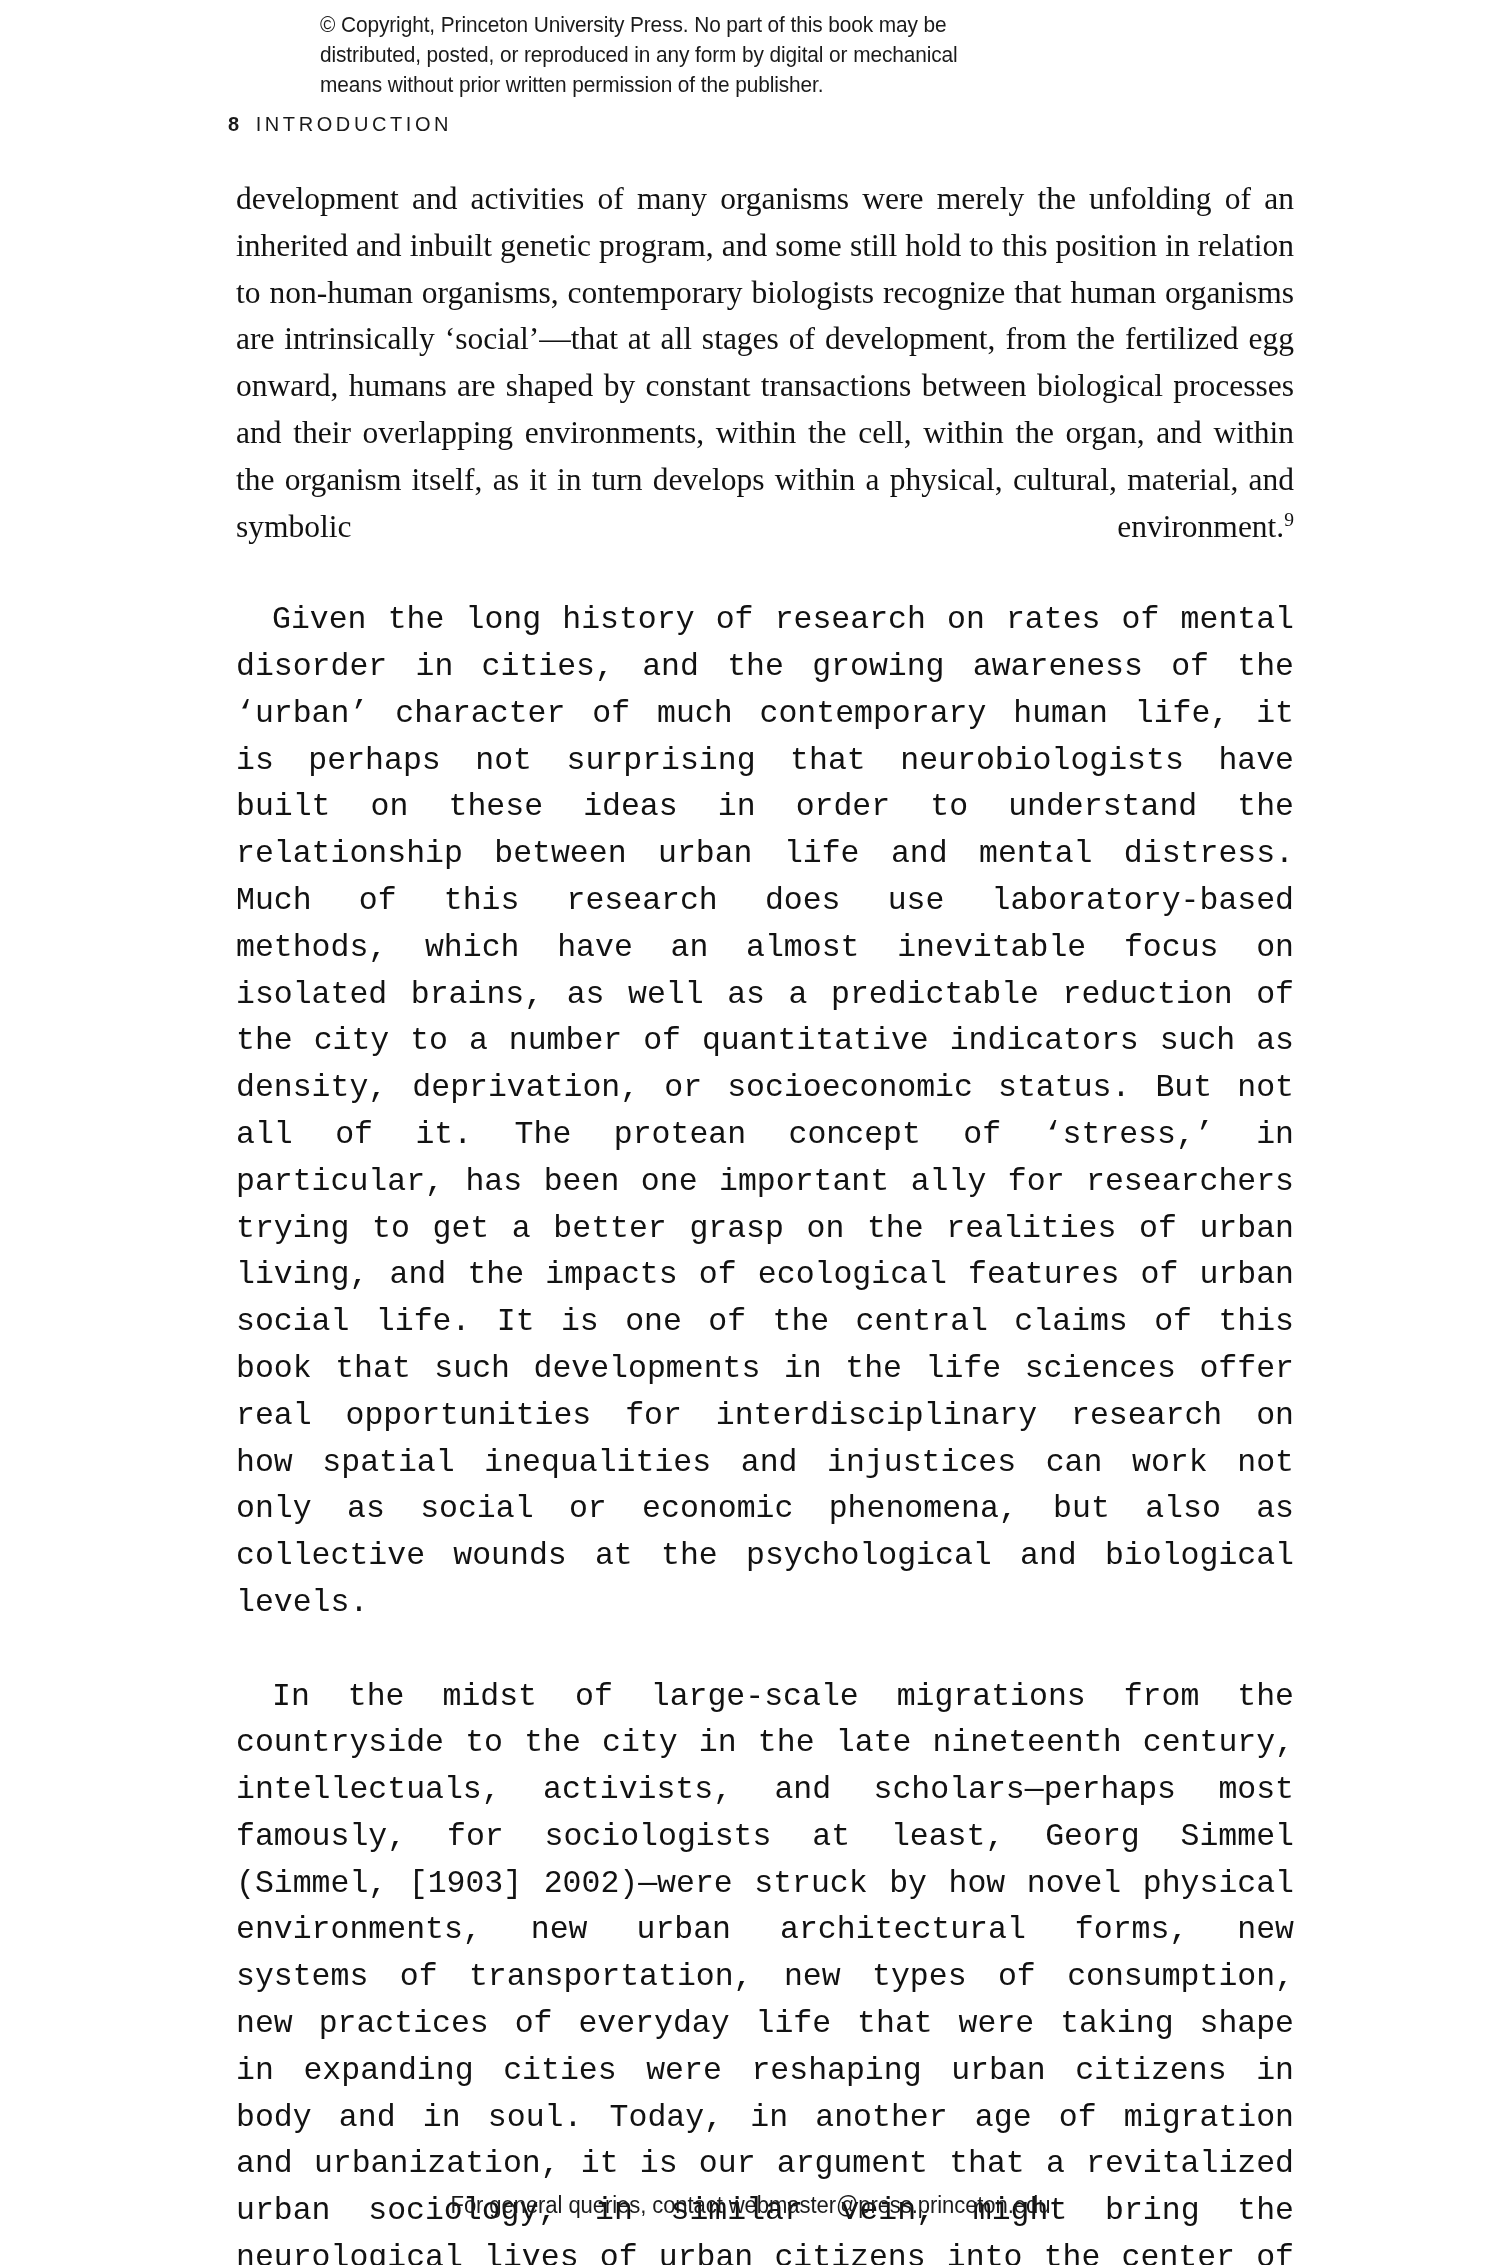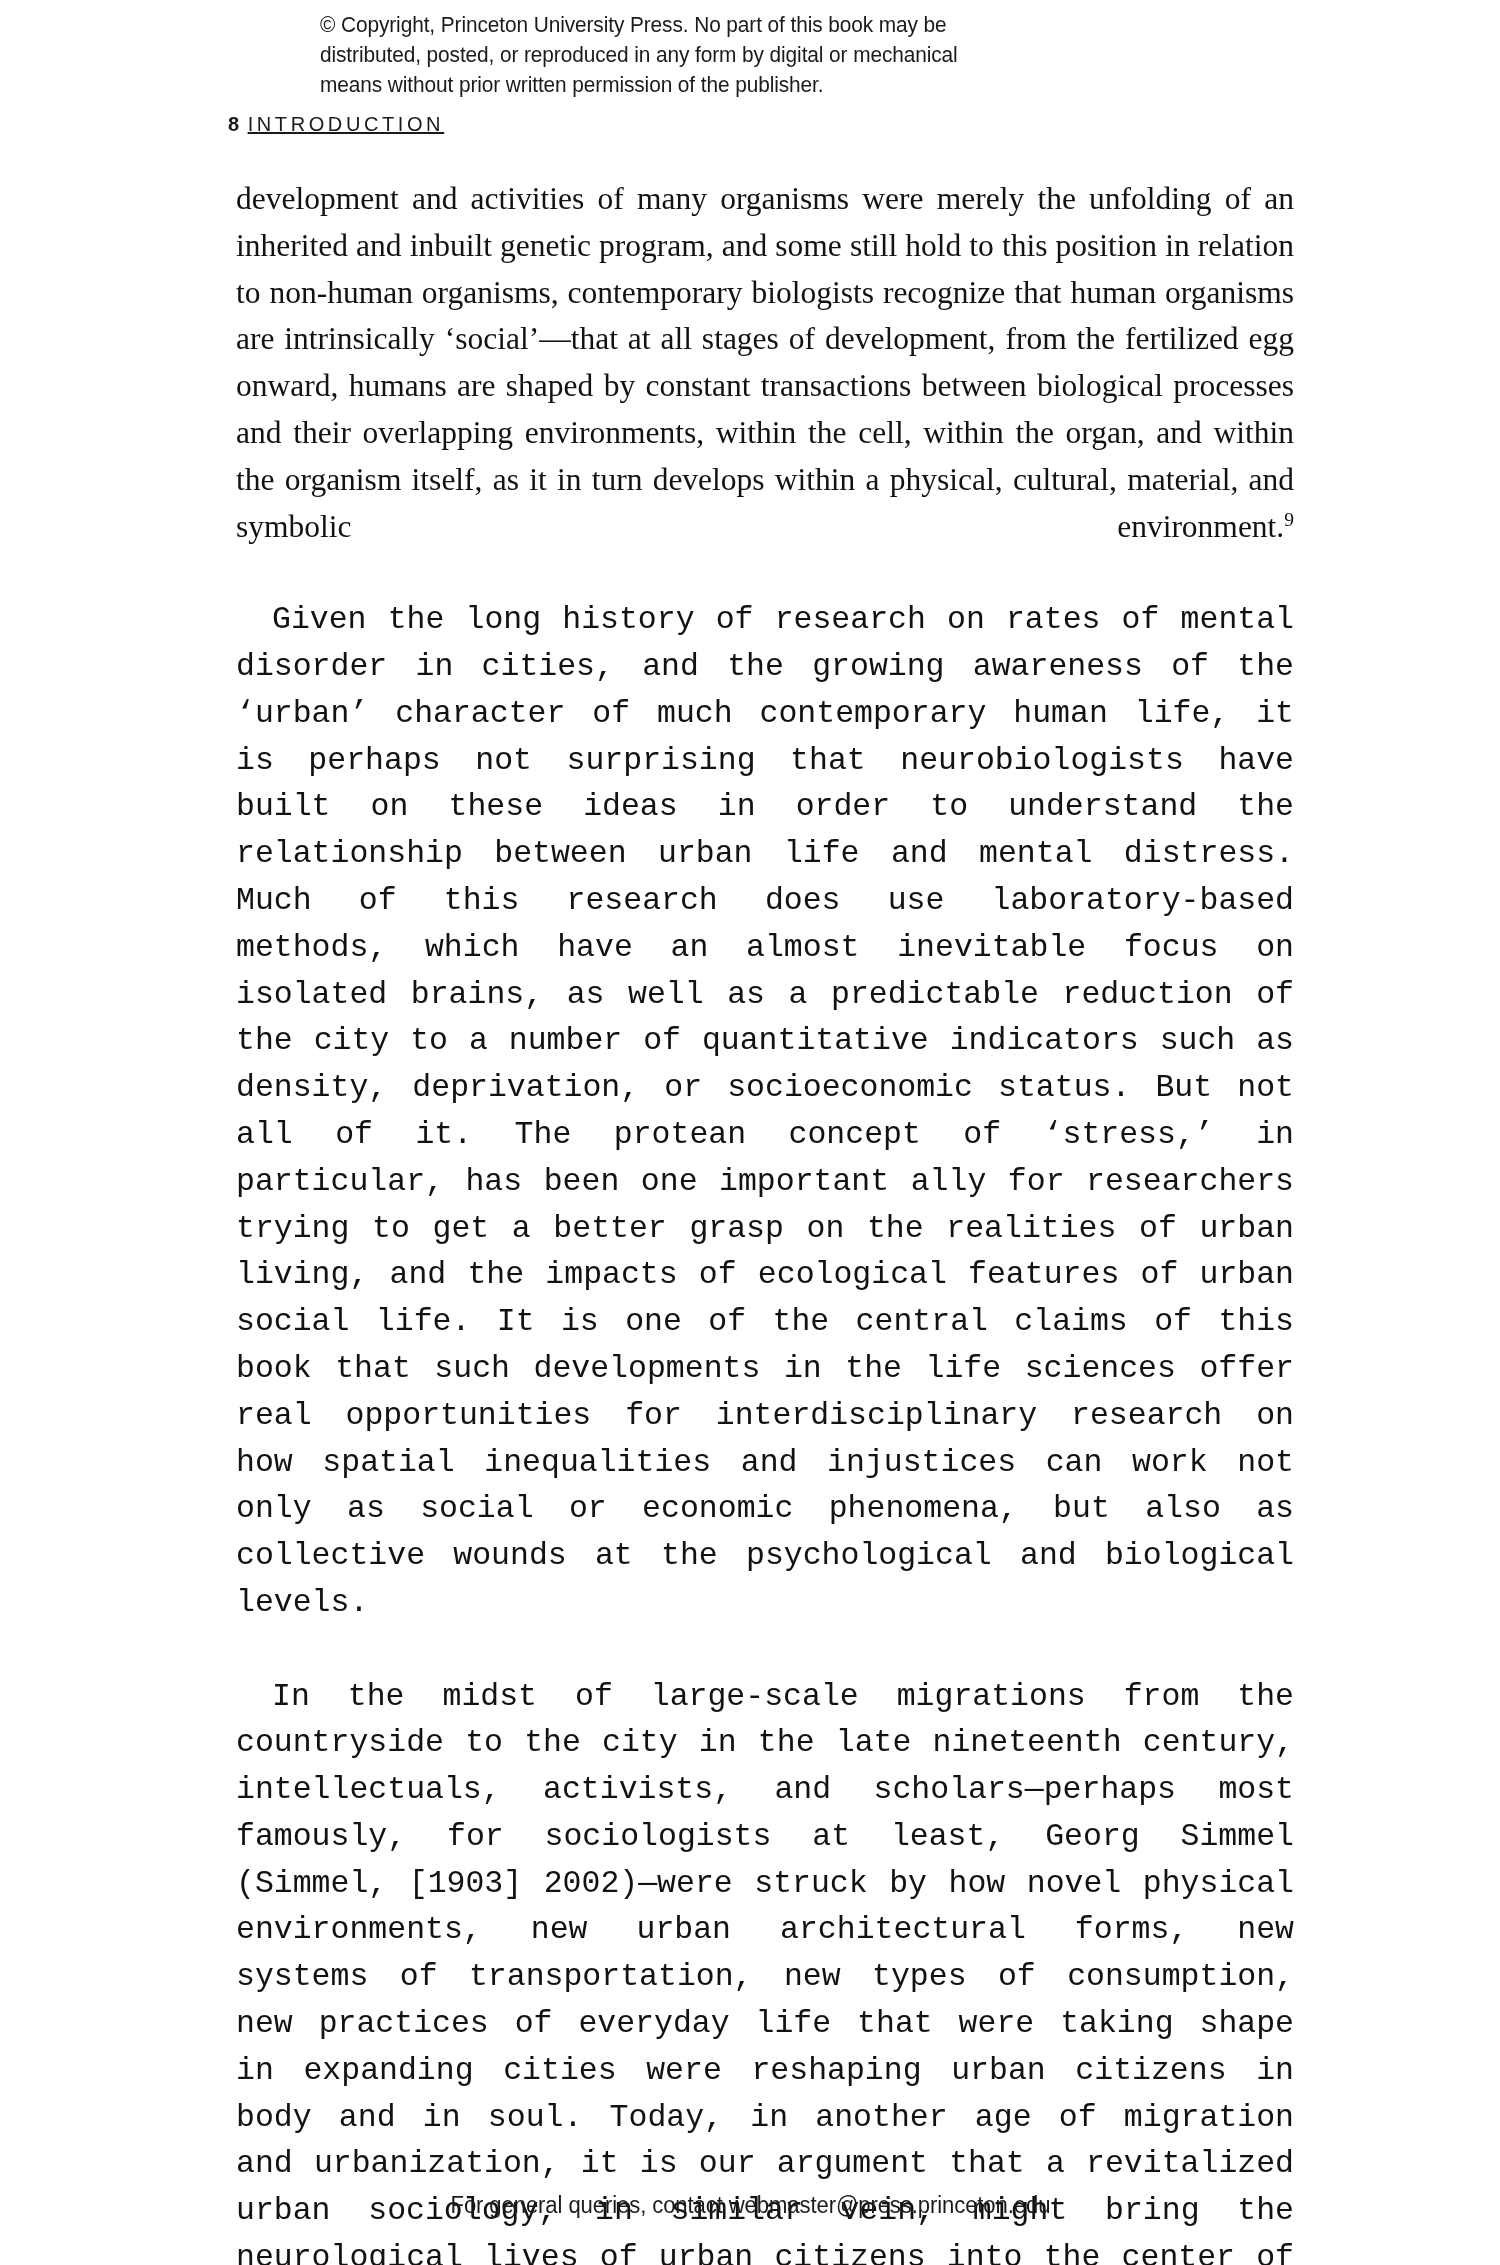--- a/index.html
+++ b/index.html
@@ -52,23 +52,22 @@
     font-size: 20px;
     color: #1a1a1a;
     white-space: nowrap;
   }
   .running-head .folio {
     font-weight: 700;
     letter-spacing: 0.5px;
   }
   .running-head .rh-title {
     letter-spacing: 3.6px;
-    margin-left: 8px;
+    margin-left: 16px;
     font-weight: 400;
-    text-decoration: underline;
   }
 
   
   .body-column {
     position: absolute;
     left: 236px;
     top: 176px;
     width: 1058px;
   }
 

